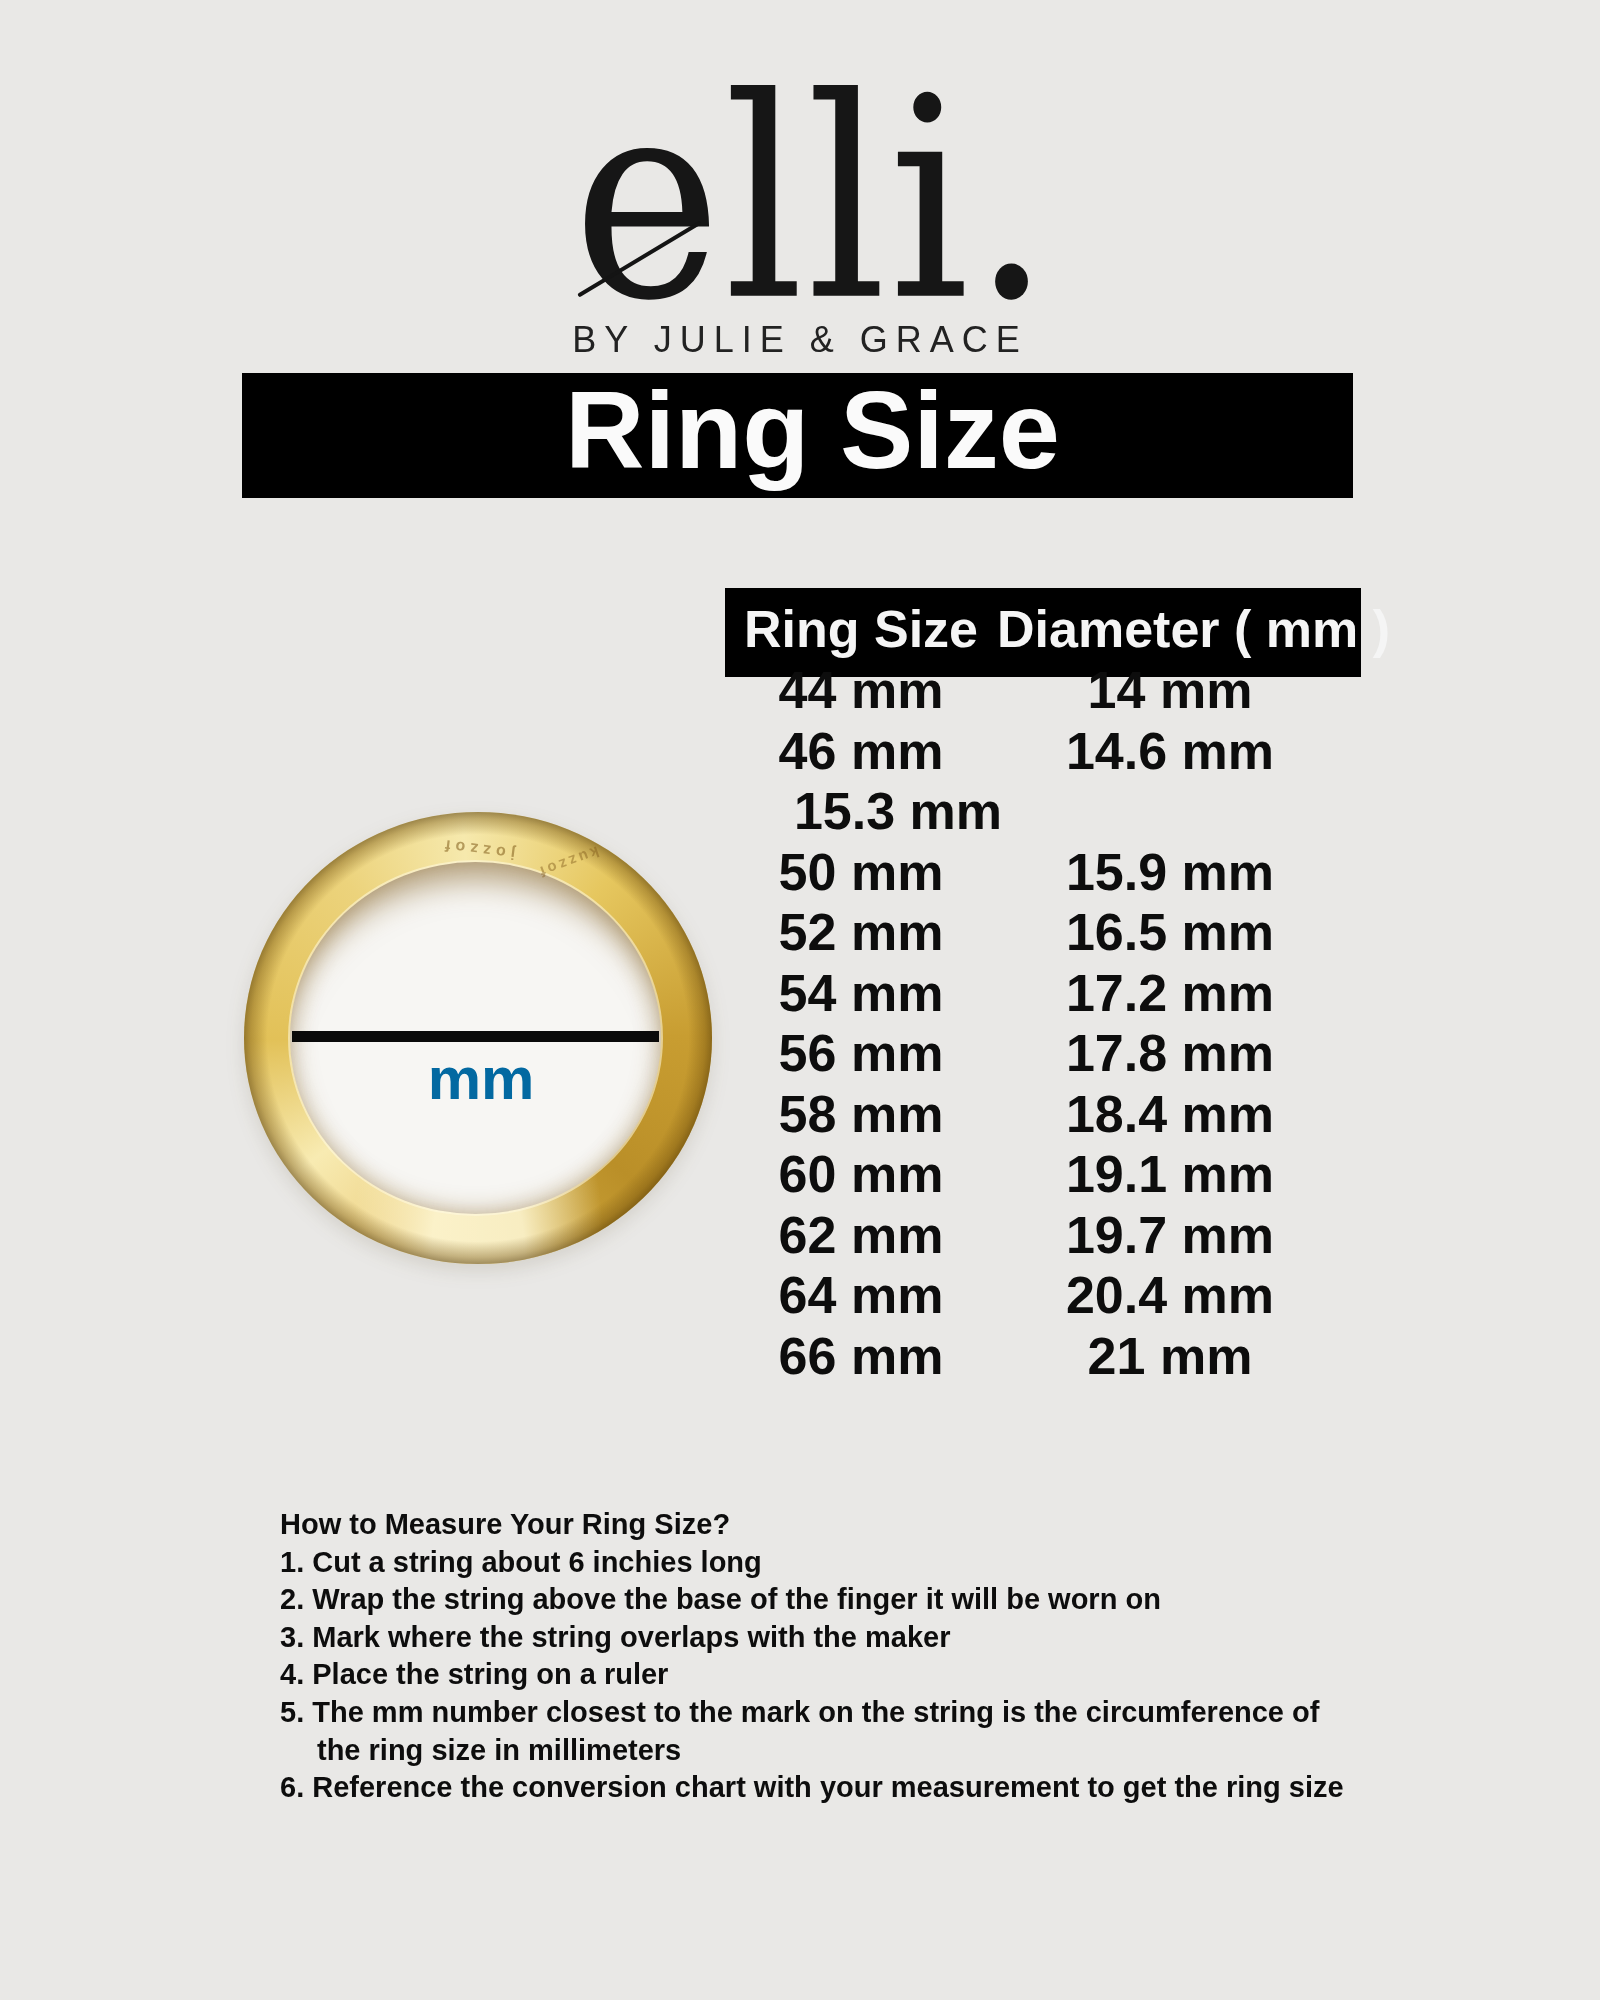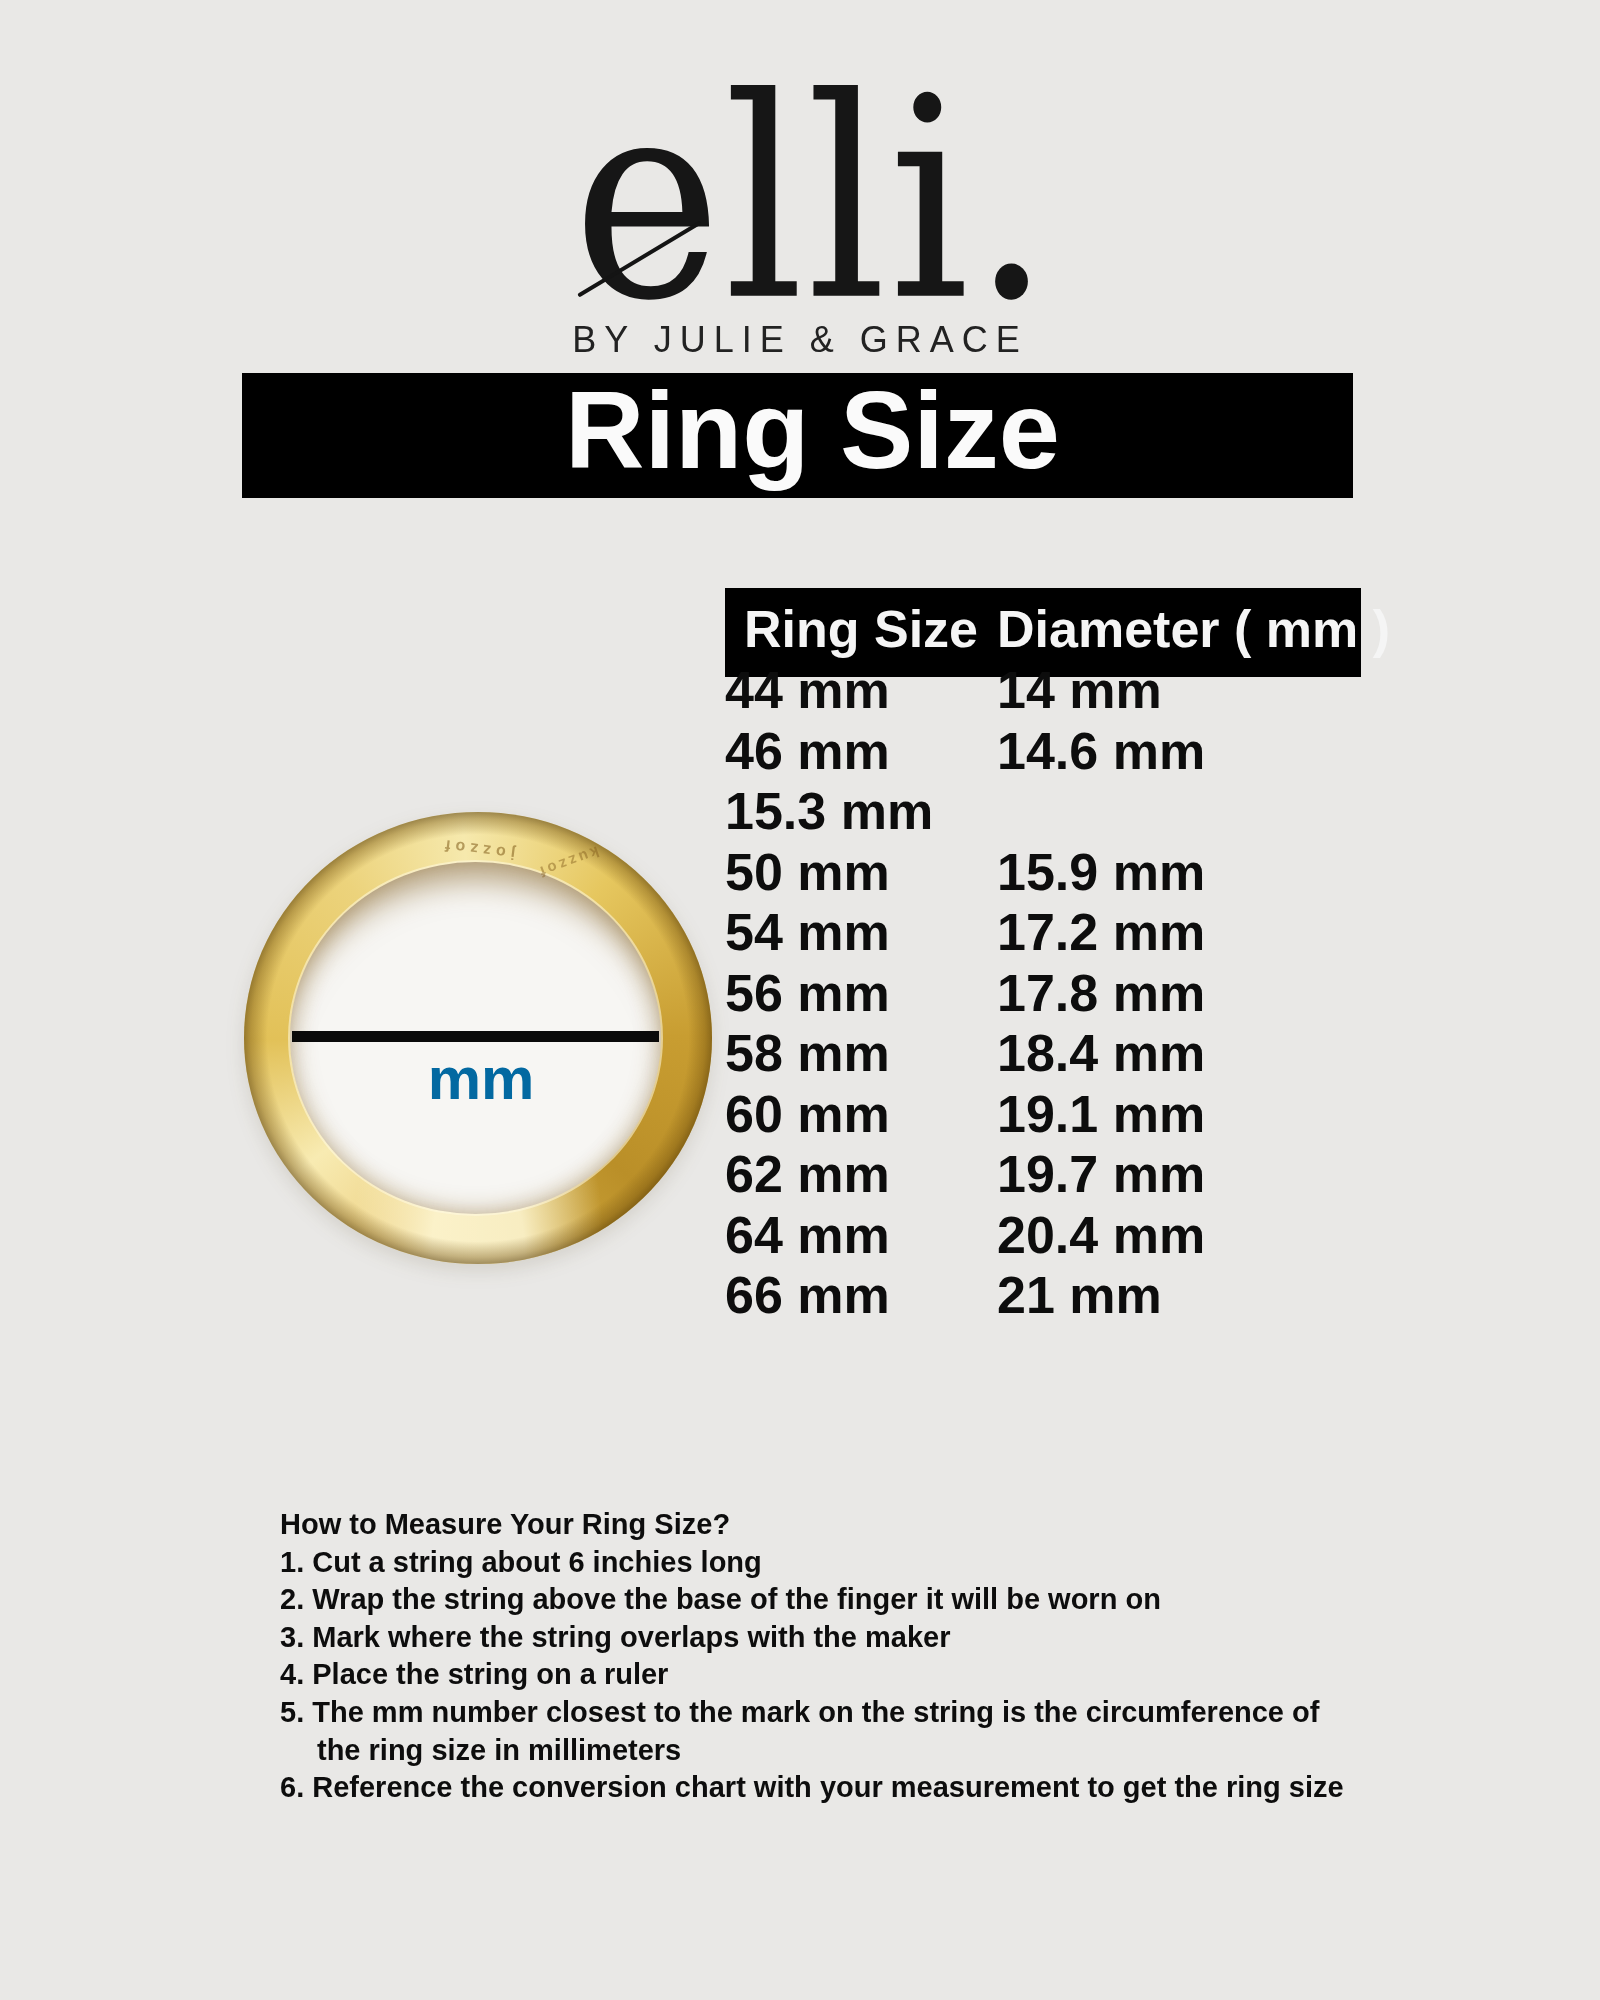--- a/index.html
+++ b/index.html
@@ -59,21 +59,21 @@
   }
   .c1{width:272px;} .c2{width:346px;}
   .tbody{
     position:absolute; left:725px; top:660px; width:618px;
   }
   .trow{
     display:flex; align-items:center; height:60.5px;
   }
   .trow .c1,.trow .c2{
     font-size:52px; font-weight:700; color:var(--text);
-    white-space:nowrap; line-height:60.5px;
+    text-align:center; white-space:nowrap; line-height:60.5px;
   }
   
   .ring{
     position:absolute; left:244px; top:812px; width:468px; height:452px;
   }
   .ring-outer{
     position:absolute; inset:0; border-radius:50%;
     background:
       conic-gradient(from -40deg at 50% 50%,
         #ecd37c 0%, #f6e9ad 10%, #e6c75f 22%, #c89d31 36%,
@@ -150,20 +150,24 @@
     <div class="c2">14.6 mm</div>
   </div>
   <div class="trow">
     <div class="c2">15.3 mm</div>
   </div>
   <div class="trow">
     <div class="c1">50 mm</div>
     <div class="c2">15.9 mm</div>
   </div>
   <div class="trow">
+    <div class="c1">52 mm</div>
+    <div class="c2">16.5 mm</div>
+  </div>
+  <div class="trow">
     <div class="c1">54 mm</div>
     <div class="c2">17.2 mm</div>
   </div>
   <div class="trow">
     <div class="c1">56 mm</div>
     <div class="c2">17.8 mm</div>
   </div>
   <div class="trow">
     <div class="c1">58 mm</div>
     <div class="c2">18.4 mm</div>

